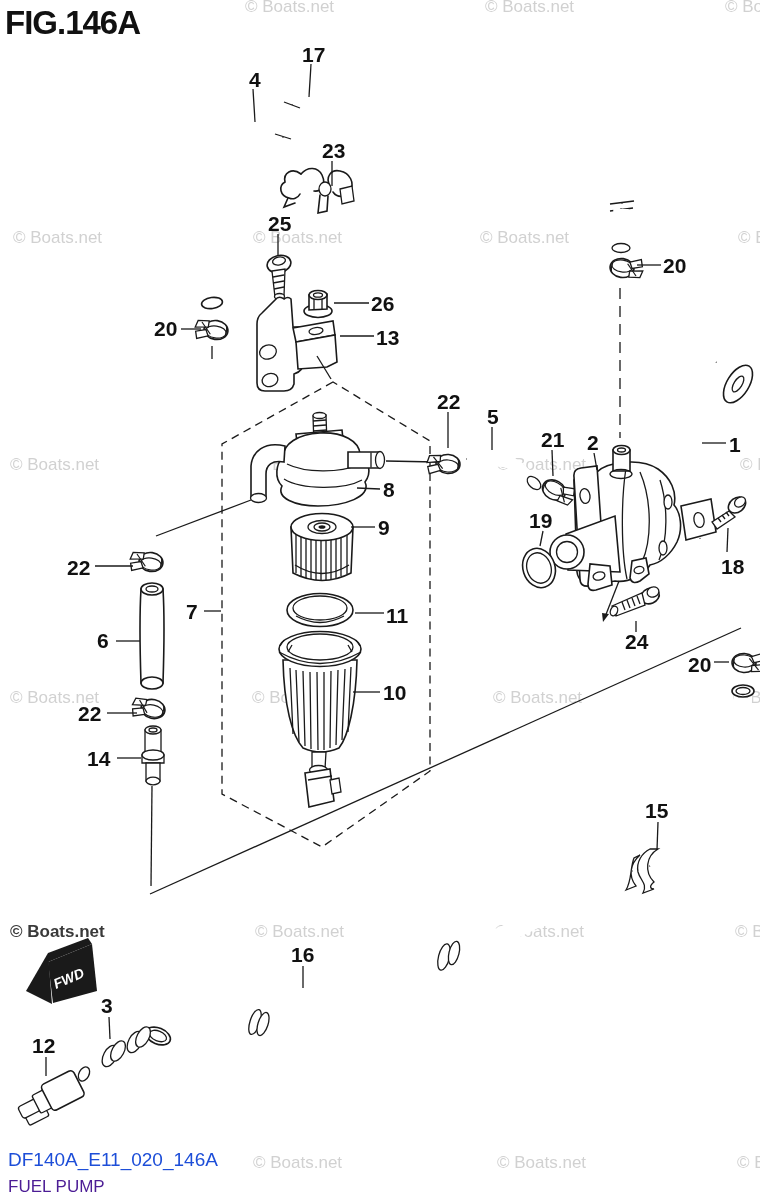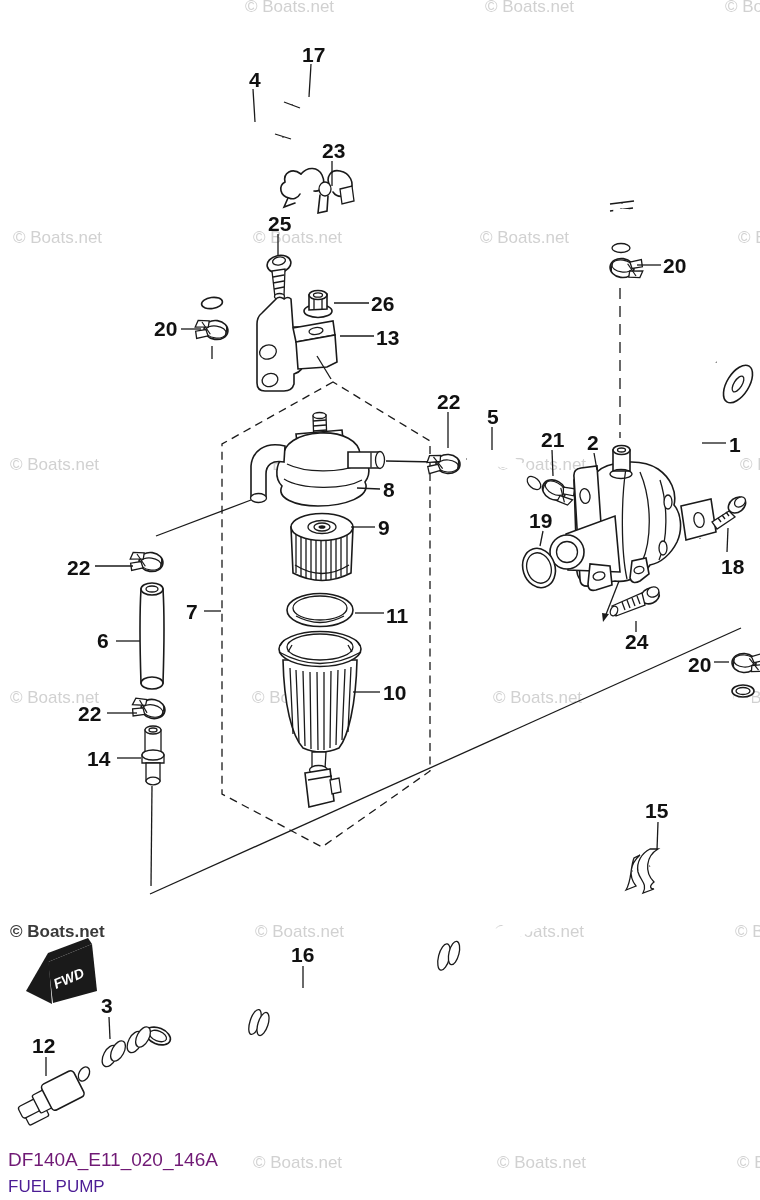--- a/index.html
+++ b/index.html
@@ -1,20 +1,20 @@
 <!DOCTYPE html>
 <html><head>
 <meta charset="utf-8">
 <style>
   html,body{margin:0;padding:0;background:#fff;}
   #stage{position:relative;width:760px;height:1200px;background:#fff;overflow:hidden;
          font-family:"Liberation Sans", sans-serif;}
   #fig-title{position:absolute;left:5px;top:4px;font-size:33px;font-weight:bold;
              letter-spacing:-1px;color:#111;}
-  #model-code{position:absolute;left:8px;top:1149px;font-size:19px;color:#701a75;}
+  #model-code{position:absolute;left:8px;top:1149px;font-size:19px;color:#1d4ed8;}
   #fig-caption{position:absolute;left:8px;top:1177px;font-size:17px;color:#4c1d95;}
   svg{position:absolute;left:0;top:0;}
   .wm{font-size:17px;fill:#b5b5b5;opacity:.62;}
   .wm-dark{font-size:17px;fill:#3a3a3a;opacity:1;font-weight:bold;}
   .callout{font-size:21px;font-weight:bold;fill:#111;}
   .ln{stroke:#1a1a1a;stroke-width:1.6;fill:none;stroke-linecap:round;}
   .thin{stroke:#1a1a1a;stroke-width:1.3;fill:none;}
   .wfill{fill:#fff;stroke:#1a1a1a;stroke-width:1.6;}
   .wfill2{fill:#fff;stroke:#1a1a1a;stroke-width:1.3;}
   .dash{stroke:#1a1a1a;stroke-width:1.3;fill:none;stroke-dasharray:8 5.5;}
@@ -362,15 +362,16 @@
         <text x="383" y="700" class="callout">10</text>
         <text x="78" y="721" class="callout">22</text>
         <text x="87" y="766" class="callout">14</text>
         <text x="645" y="818" class="callout">15</text>
         <text x="291" y="962" class="callout">16</text>
         <text x="101" y="1013" class="callout">3</text>
         <text x="32" y="1053" class="callout">12</text>
       </g>
   </svg>
 
+  <div id="fig-title">FIG.146A</div>
   <div id="model-code">DF140A_E11_020_146A</div>
   <div id="fig-caption">FUEL PUMP</div>
 </div>
 
 </body></html>

